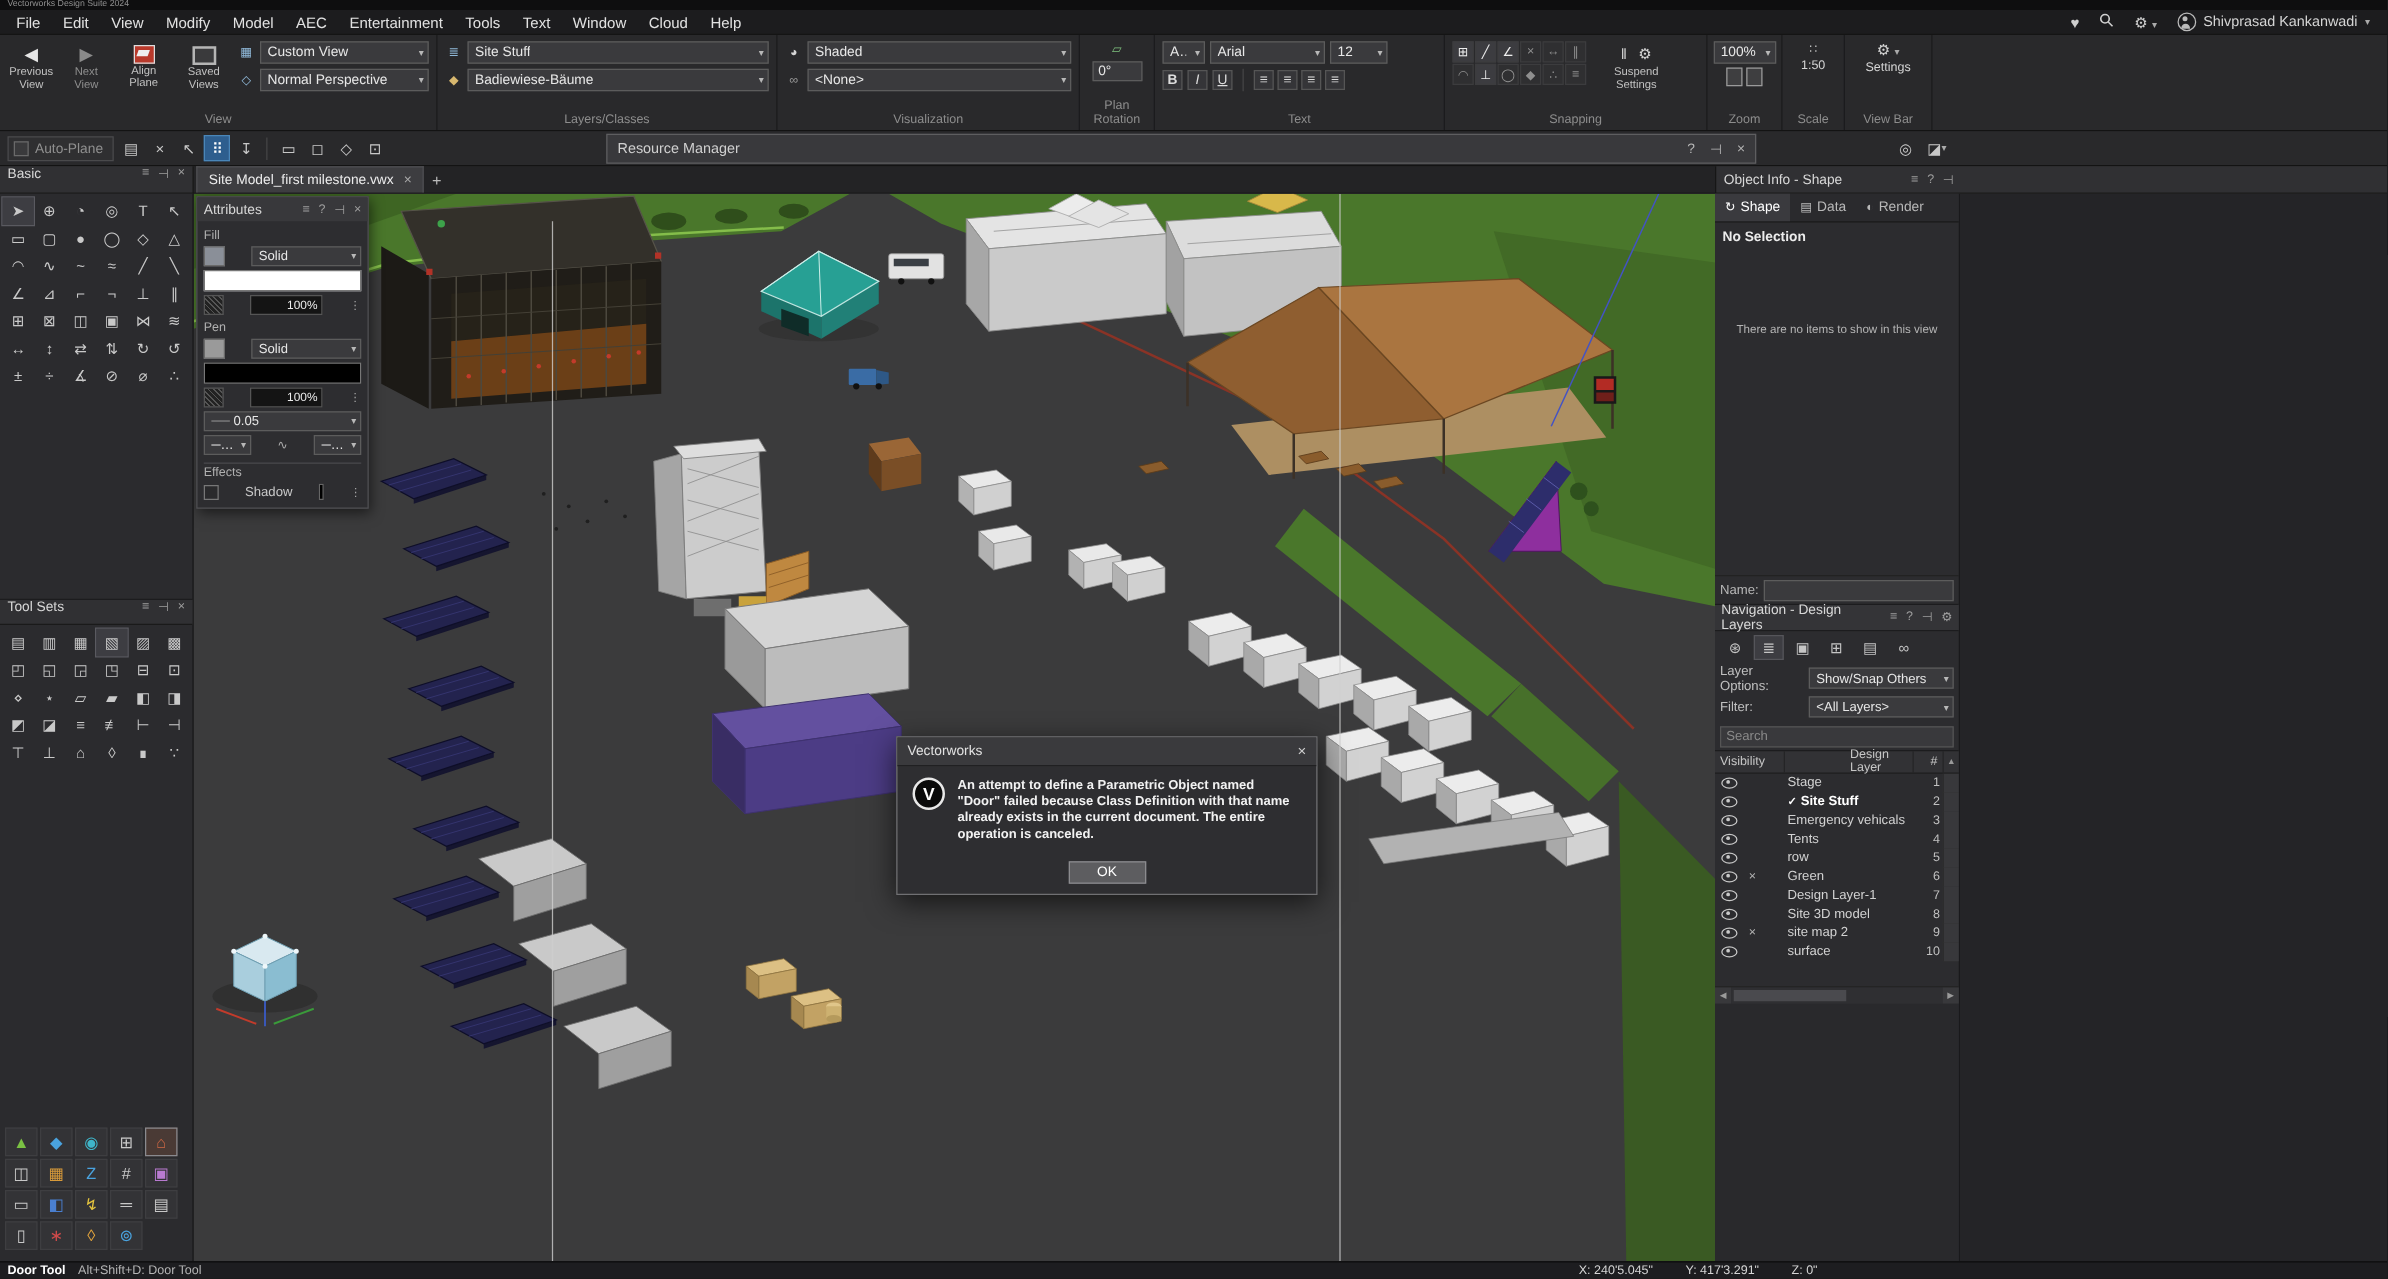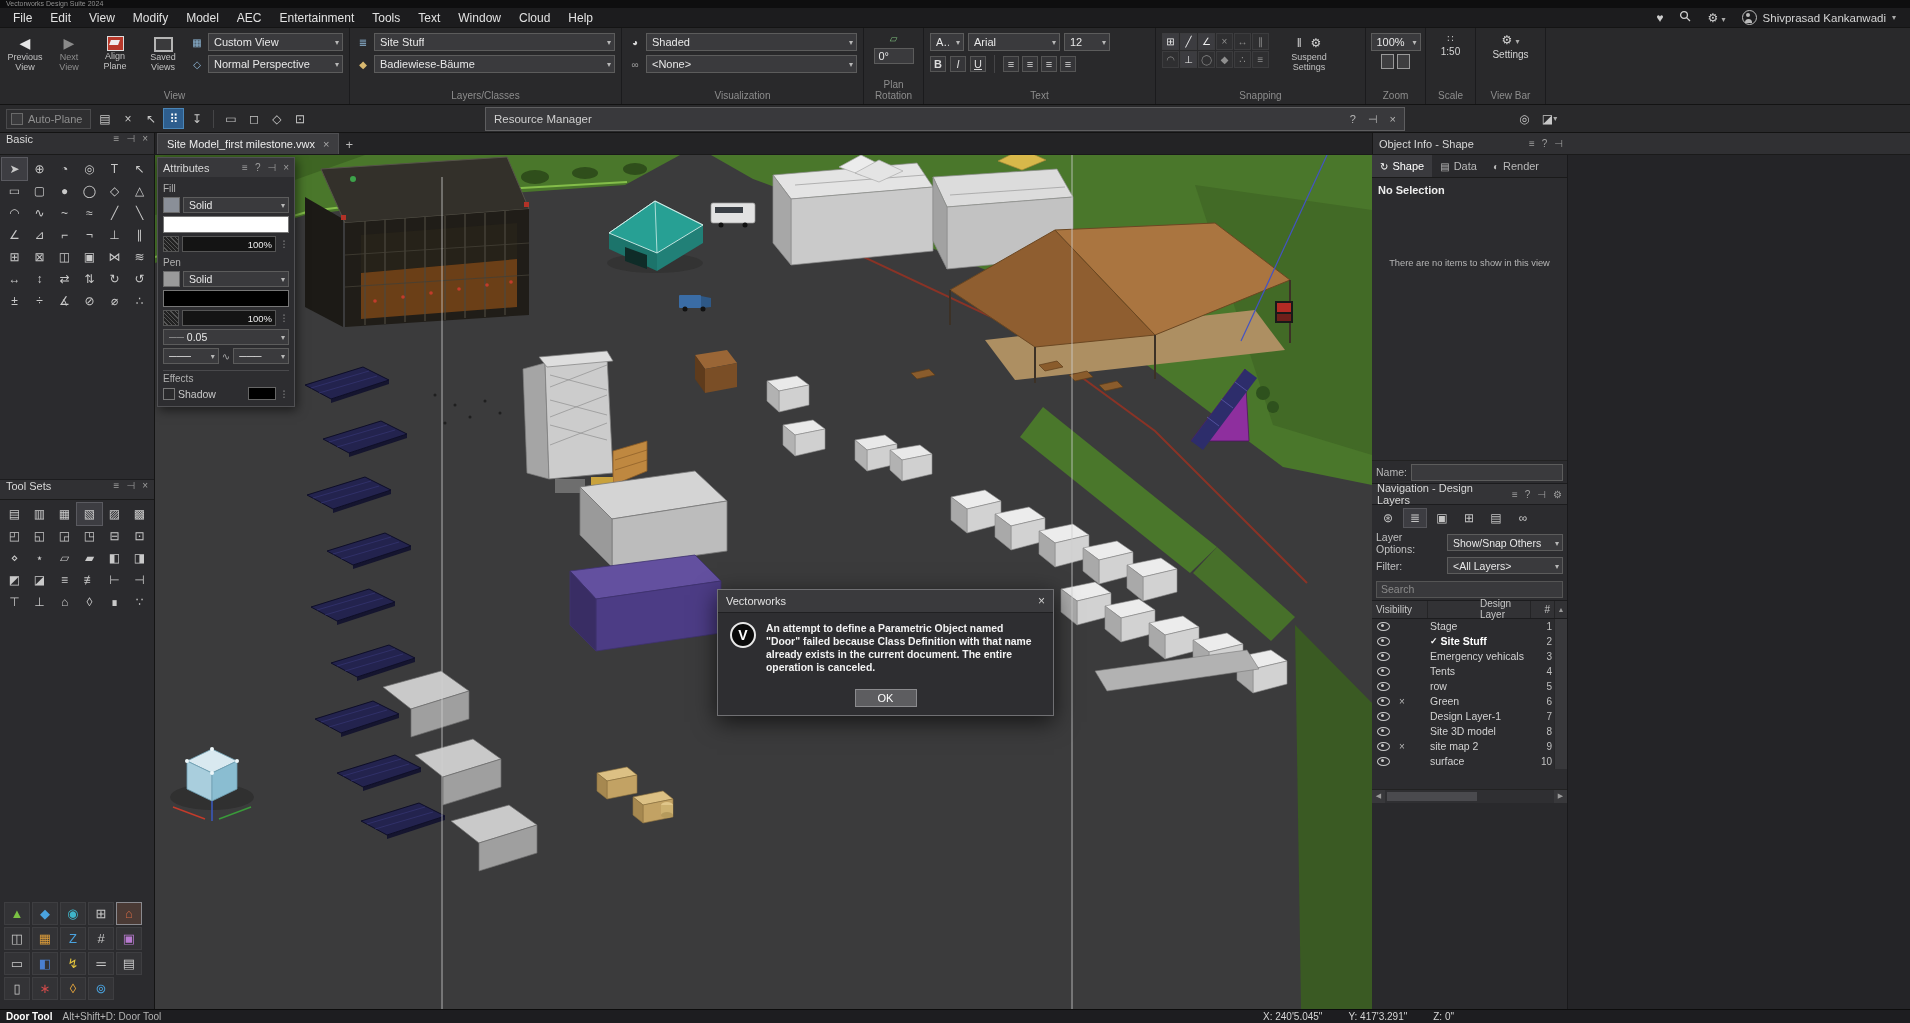--- a/index.html
+++ b/index.html
@@ -83,21 +83,21 @@
   .ts-icon{width:26px;height:23px;display:flex;align-items:center;justify-content:center;font-size:13px;background:#333336;border:1px solid #3e3e41;box-sizing:border-box;}
   .ts-icon.active{border:1px solid #8a8a8f;background:#4a3a35;}
   
   #canvas{width:1217px;position:relative;background:#3b3b3c;overflow:hidden;flex:none;}
   #scene{position:absolute;left:0;top:0;}
   
   #attributes{position:absolute;left:2px;top:2px;width:136px;background:#2d2d30;border:1px solid #505053;z-index:10;box-shadow:2px 3px 10px rgba(0,0,0,.55);}
   .attr-head{height:19px;background:#38383b;display:flex;align-items:center;font-size:11px;color:#d8d8d8;padding:0 5px;gap:4px;}
   .attr-body{padding:4px 5px 6px;display:flex;flex-direction:column;gap:3px;font-size:10.5px;color:#c9c9c9;}
   .attr-sec{font-size:10px;color:#b0b0b0;margin-top:2px;}
-  .arow{display:flex;align-items:center;gap:3px;}
+  .arow{display:flex;align-items:center;gap:21px;}
   .chip{width:15px;height:14px;border:1px solid #6a6a6a;background:#8a8f98;flex:none;}
   .chip.pen{background:#9a9a9a;}
   .dd.attr{flex:1;height:16px;font-size:10.5px;}
   .swatch{height:15px;border:1px solid #777;}
   .swatch.white{background:#fff;}
   .swatch.black{background:#000;}
   .hatch{width:14px;height:14px;border:1px solid #555;background:repeating-linear-gradient(45deg,#222 0 2px,#555 2px 3px);flex:none;}
   .opacity{flex:1;height:14px;background:#141414;border:1px solid #555;display:flex;align-items:center;justify-content:flex-end;padding:0 3px;color:#ececec;font-size:9.5px;}
   .dots3{width:10px;text-align:center;color:#aaa;font-size:9px;}
   .effects-div{border-top:1px solid #49494c;margin-top:3px;padding-top:2px;}

